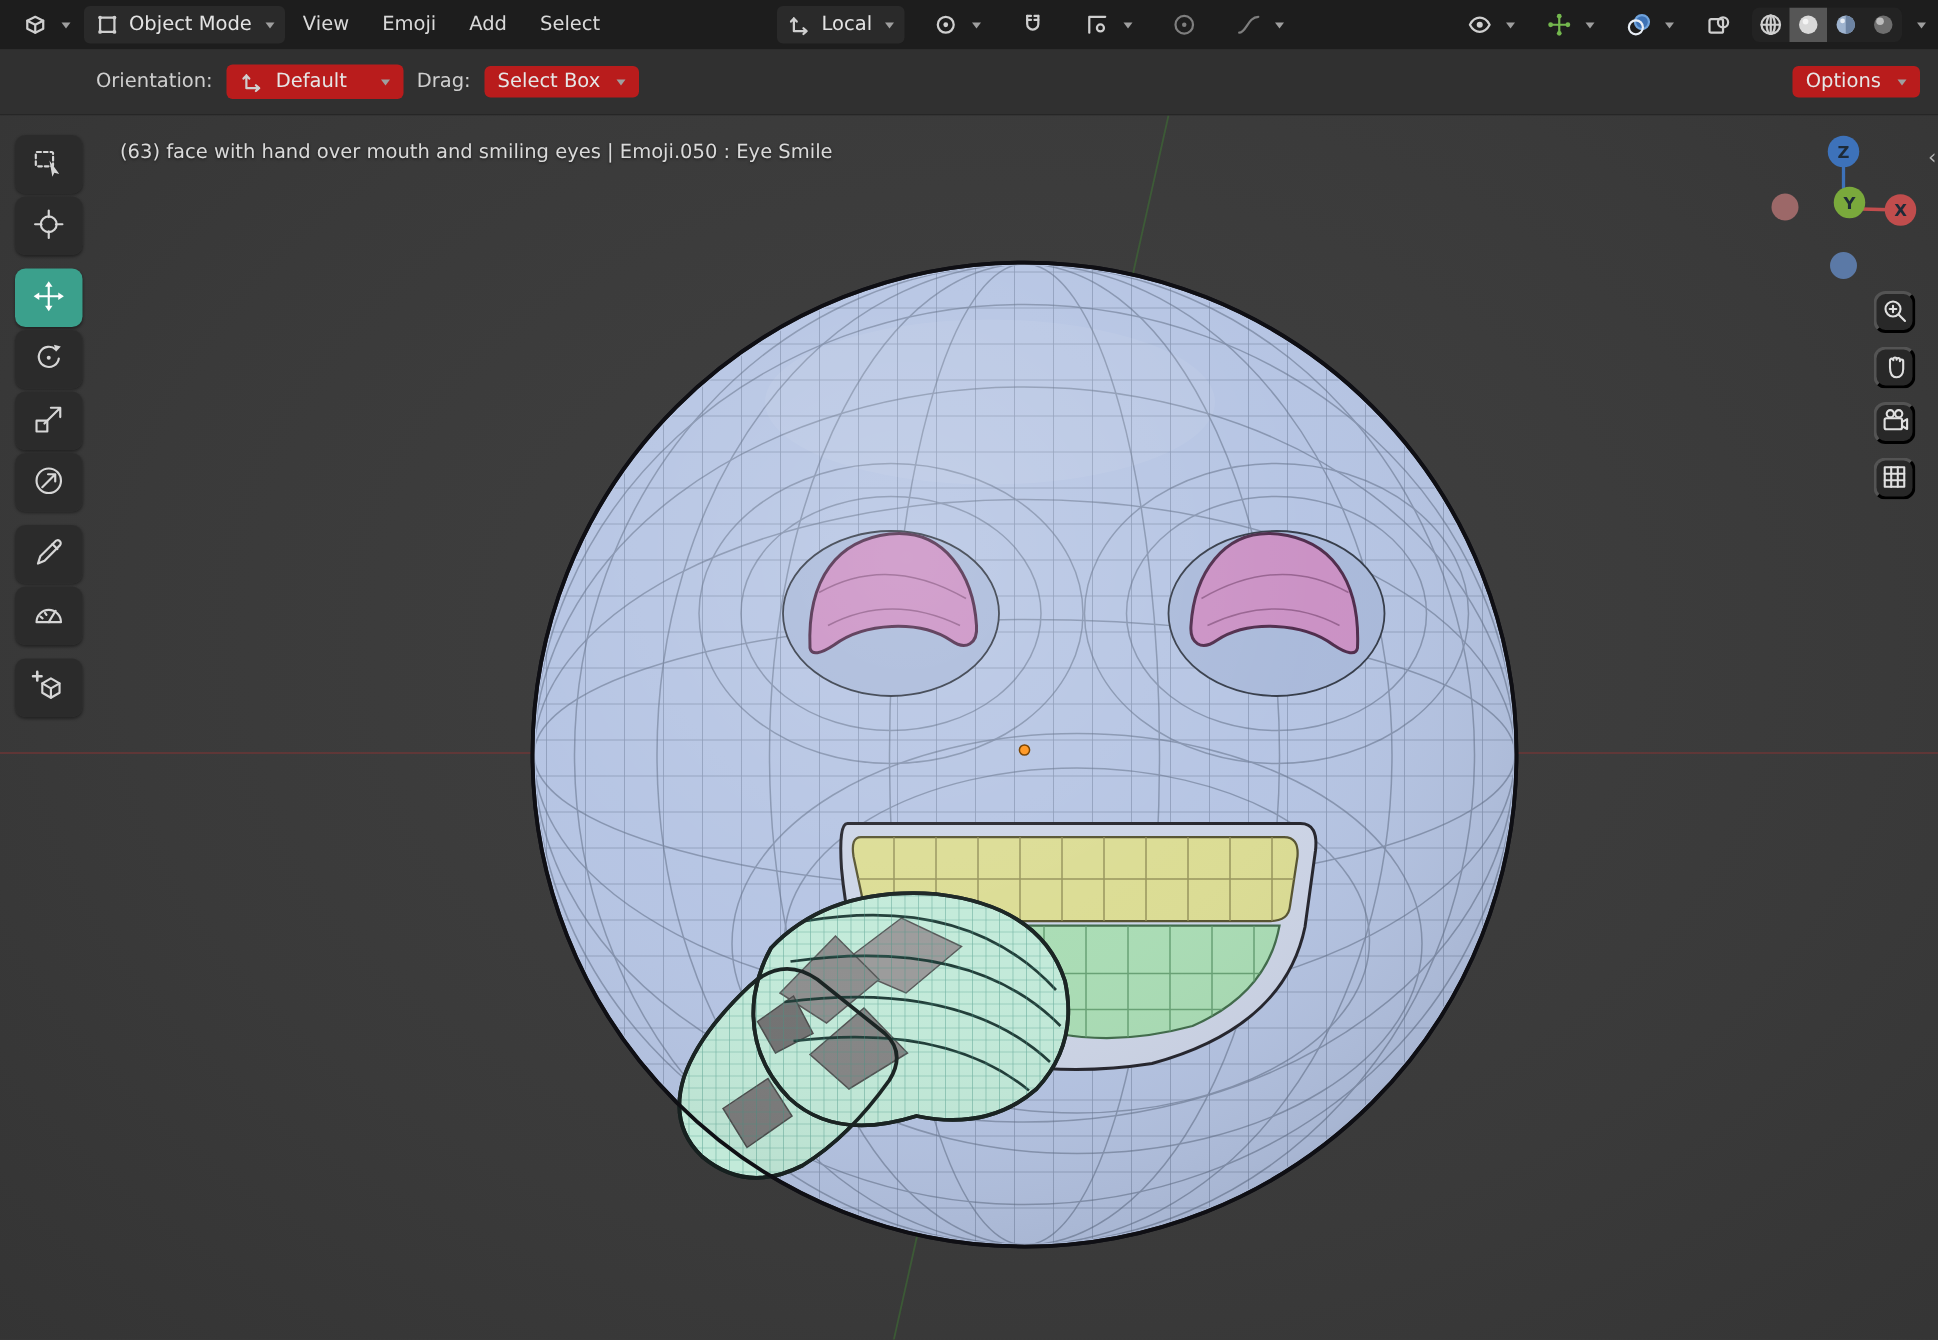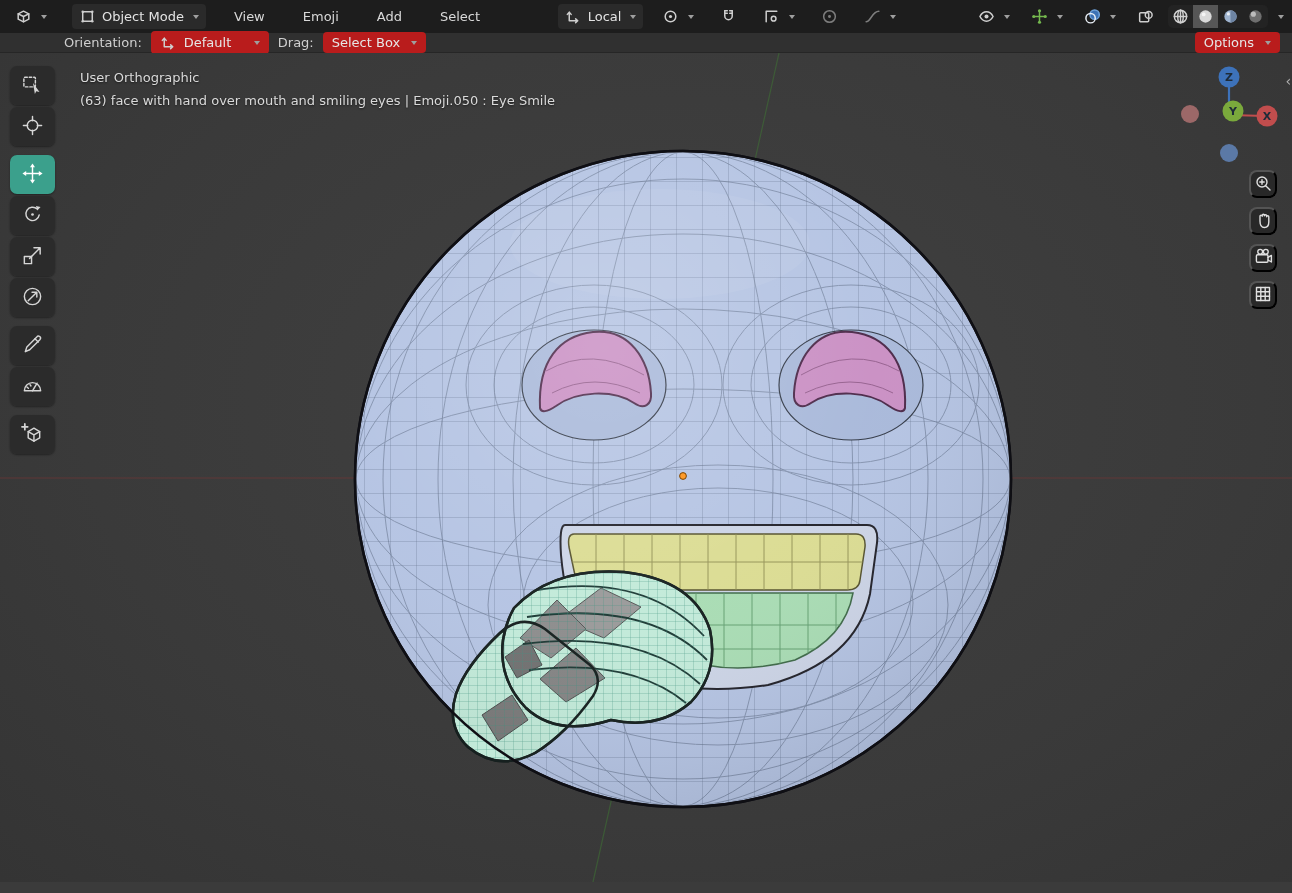--- a/index.html
+++ b/index.html
@@ -3,38 +3,38 @@
 <meta charset="utf-8">
 <style>
   * { margin:0; padding:0; box-sizing:border-box; }
   html,body { width:1292px; height:893px; overflow:hidden; }
   body { font-family:"DejaVu Sans","Liberation Sans",sans-serif; font-size:13px; color:#dcdcdc;
          background:var(--viewport-bg,#3b3b3b); -webkit-font-smoothing:antialiased; }
 
   
   .topbar { height:33px; background:var(--topbar-bg,#1d1d1d); display:flex; align-items:center;
             padding:0 8px; gap:2px; }
-  .tb-group { display:flex; align-items:center; gap:18px; }
+  .tb-group { display:flex; align-items:center; gap:2px; }
   .tb-center { margin:0 auto; display:flex; align-items:center; gap:12px; }
   .tb-right { display:flex; align-items:center; gap:7px; }
   .menu-item { padding:5px 10px; border-radius:4px; color:#d9d9d9; cursor:default; }
   .dd { display:flex; align-items:center; gap:6px; padding:4px 7px; border-radius:4px;
         color:#e3e3e3; cursor:default; }
   .dd.boxed { background:#2a2a2a; }
   .caret { width:0; height:0; border-left:3.5px solid transparent; border-right:3.5px solid transparent;
            border-top:4.5px solid #9f9f9f; margin-left:3px; flex:0 0 auto; }
   .icon16 { width:17px; height:17px; display:block; }
   .icon16 svg { stroke:#cfcfcf; fill:none; stroke-width:1.4; stroke-linecap:round; stroke-linejoin:round; }
   .icon-dim svg { stroke:#7e7e7e; }
   .seg { display:flex; background:#232323; border-radius:5px; overflow:hidden; }
   .seg-btn { width:25px; height:23px; display:flex; align-items:center; justify-content:center; }
   .seg-btn.active { background:#565656; }
 
   
-  .hdr2 { height:20px; background:var(--header-bg,#303030); border-bottom:1px solid #262626;
+  .hdr2 { height:44px; background:var(--header-bg,#303030); border-bottom:1px solid #262626;
           display:flex; align-items:center; padding:0 12px 0 64px; gap:9px; }
   .hdr-label { color:#cfcfcf; }
   .hdr-btn { background:#b91c1c; border-radius:4px; padding:3px 9px; display:flex;
              align-items:center; gap:8px; color:#e6e6e6; cursor:default; }
   .hdr-btn.wide { min-width:118px; justify-content:space-between; }
   .spacer { flex:1; }
 
   
   .viewport { position:relative; height:829px;
               background:radial-gradient(ellipse at 52% 42%, #414141 0%, #3a3a3a 62%, #343434 100%); }
@@ -357,21 +357,20 @@
         <path d="M514 619 Q553 578 624 583 Q694 591 710 641 Q719 683 691 713 Q659 741 611 731 Q557 748 526 719 Q498 690 503 651 Q506 633 514 619 Z" fill="none" stroke="#16201f" stroke-width="2.5"></path>
       </g>
 
       <circle cx="683" cy="490" r="328" fill="url(#shade)" pointer-events="none"></circle>
       <circle cx="683" cy="490" r="328" fill="none" stroke="#0f0f14" stroke-width="2.5"></circle>
       <circle cx="683" cy="487" r="3.4" fill="#ff9b2a" stroke="#7c4604" stroke-width="1"></circle>
     </g>
   </svg>
 
   <div class="vp-text">
-    <div>User Orthographic</div>
     <div>(63) face with hand over mouth and smiling eyes | Emoji.050 : Eye Smile</div>
   </div>
 
   <div class="ltoolbar">
     <div class="tool-group">
       <button class="tool-btn">
         <span><svg width="23" height="23" viewBox="0 0 24 24">
           <rect x="3" y="4.5" width="12" height="10" rx="1" stroke-dasharray="2.6 2"></rect>
           <path class="fillbit" d="M12.5 10.5 L19.3 19.8 15.9 19 14.5 21.8 Z"></path>
             </svg></span>

